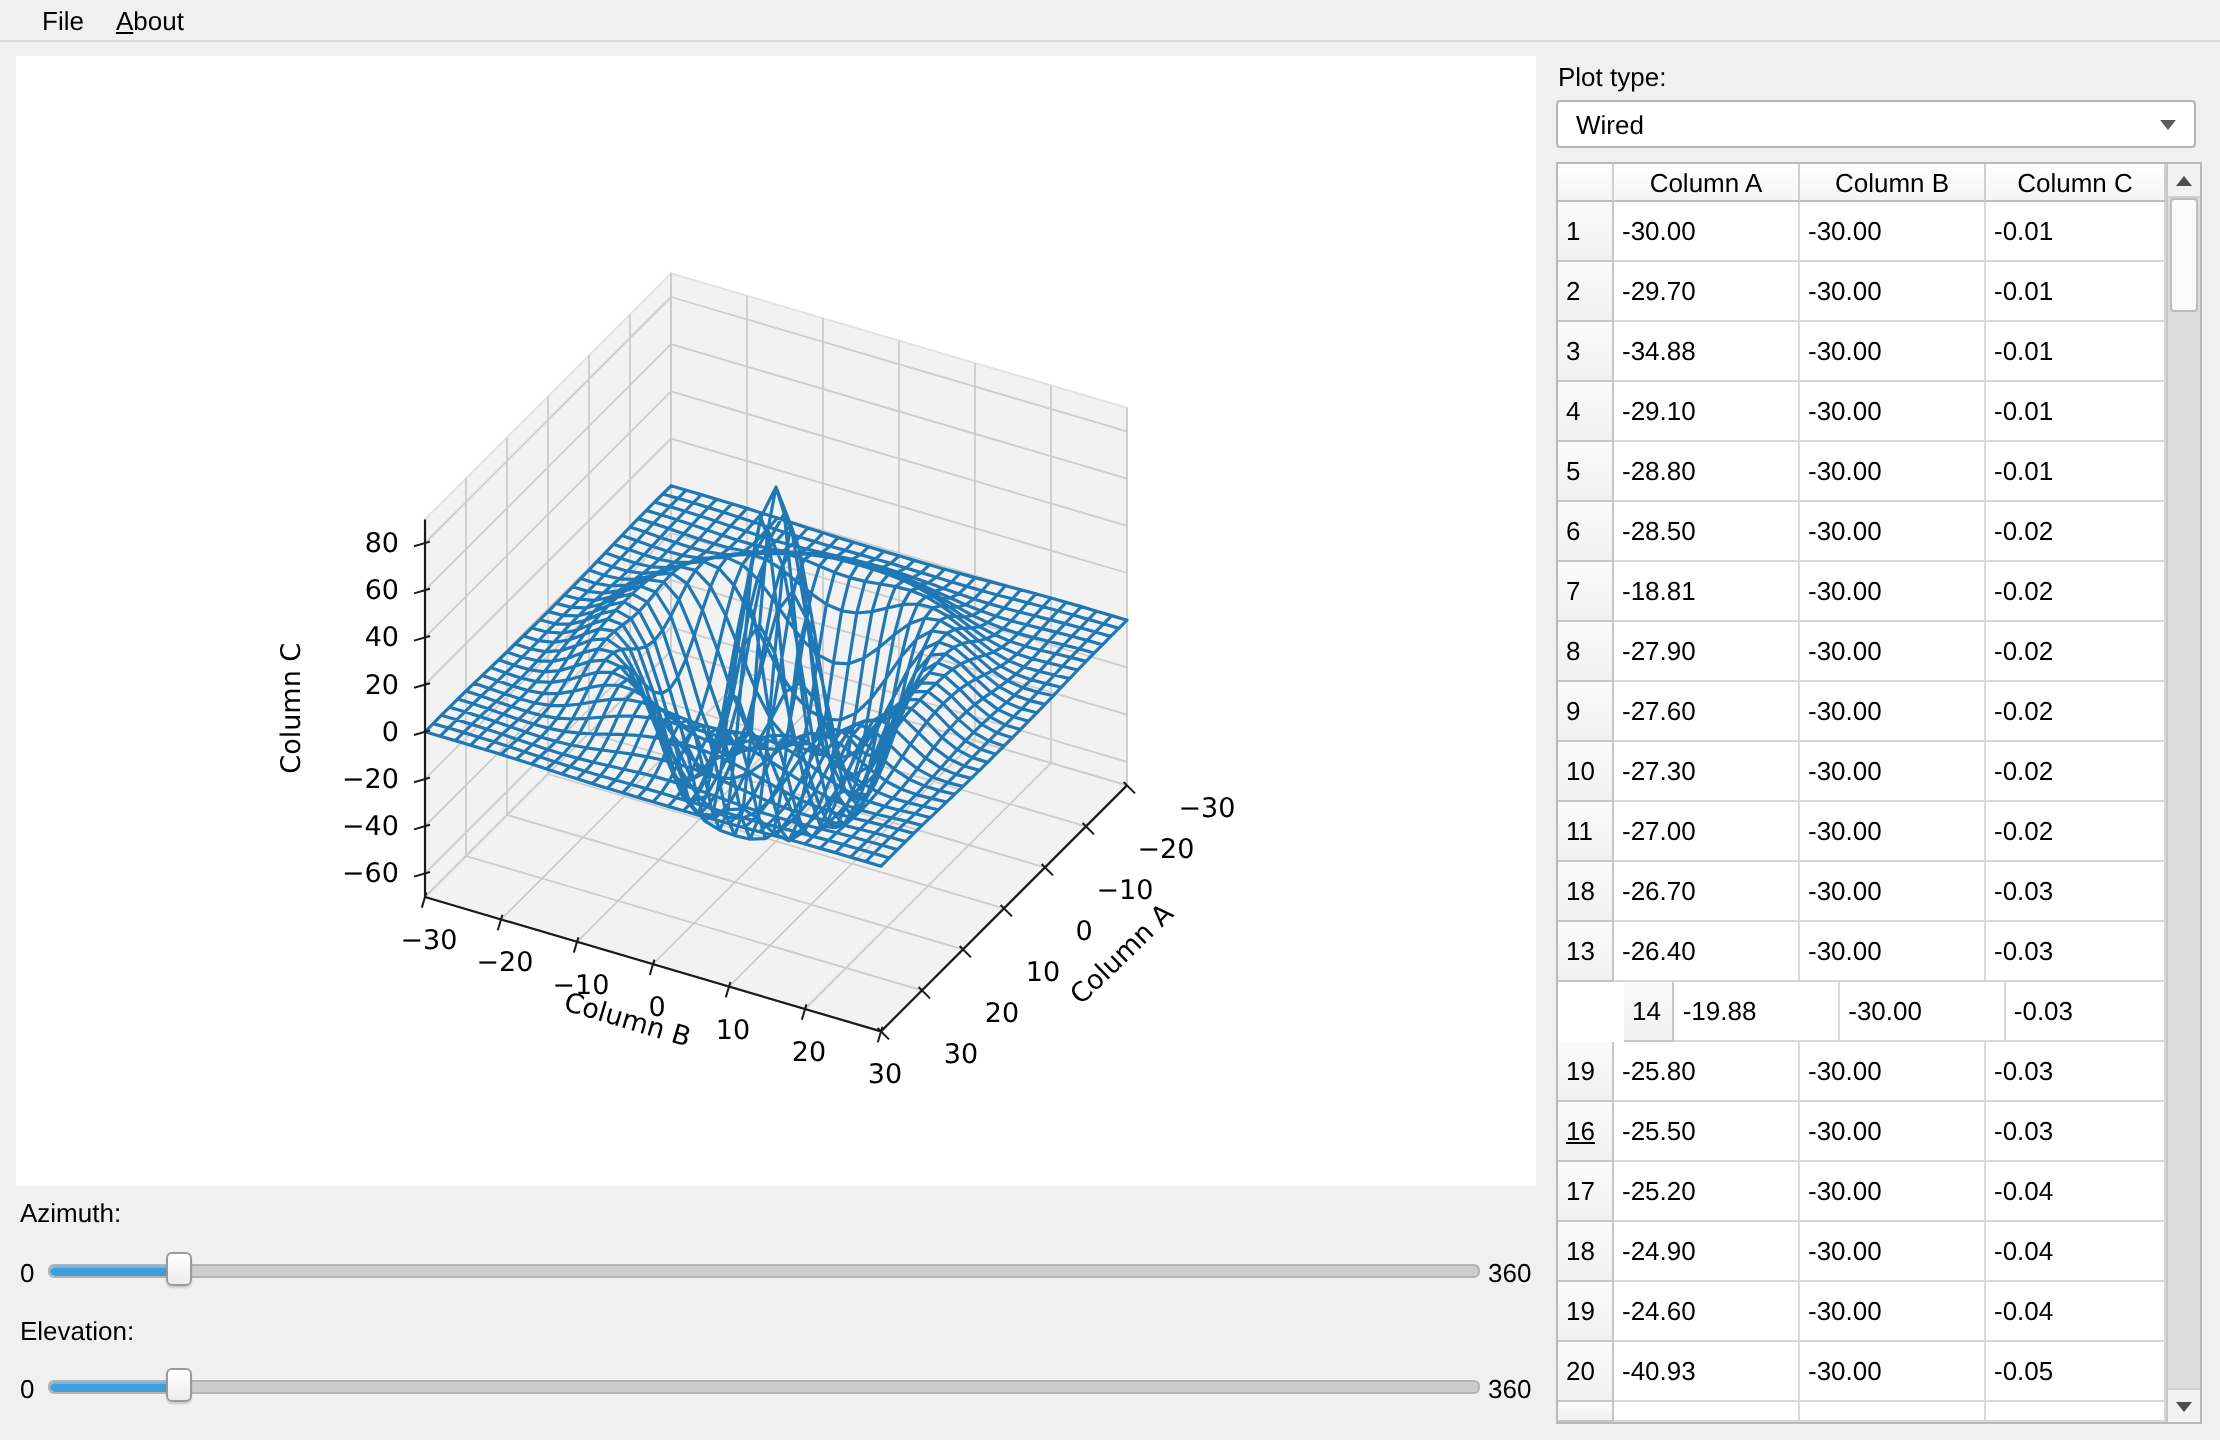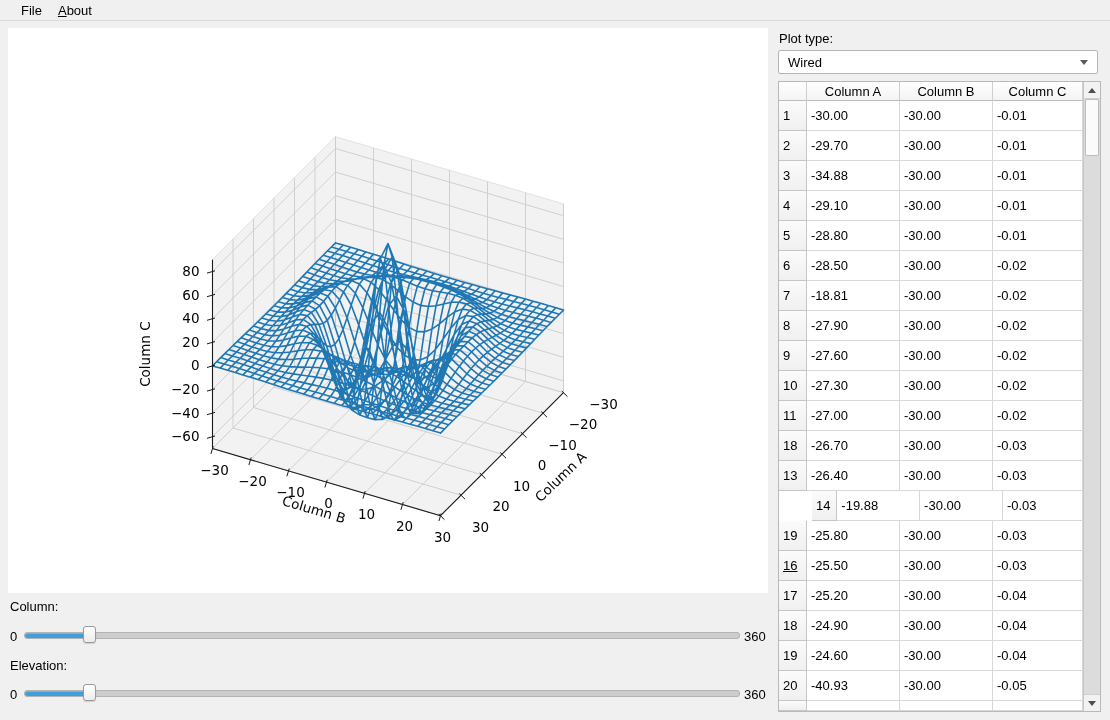--- a/index.html
+++ b/index.html
@@ -339,21 +339,21 @@
       <div class="sb-btn up">
         <span class="arr-up"></span>
       </div>
       <div class="sb-handle"></div>
       <div class="sb-btn down">
         <span class="arr-down"></span>
       </div>
     </div>
   </div>
 
-  <div class="ctl-label az-label">Column:</div>
+  <div class="ctl-label az-label">Azimuth:</div>
   <div class="s-min az-min">0</div>
   <div class="slider-track az-track">
     <div class="slider-fill az-fill" style="width: 64.974px;"></div>
   </div>
   <div class="slider-handle az-handle" style="left: 82.974px;"></div>
   <div class="s-max az-max">360</div>
 
   <div class="ctl-label el-label">Elevation:</div>
   <div class="s-min el-min">0</div>
   <div class="slider-track el-track">

